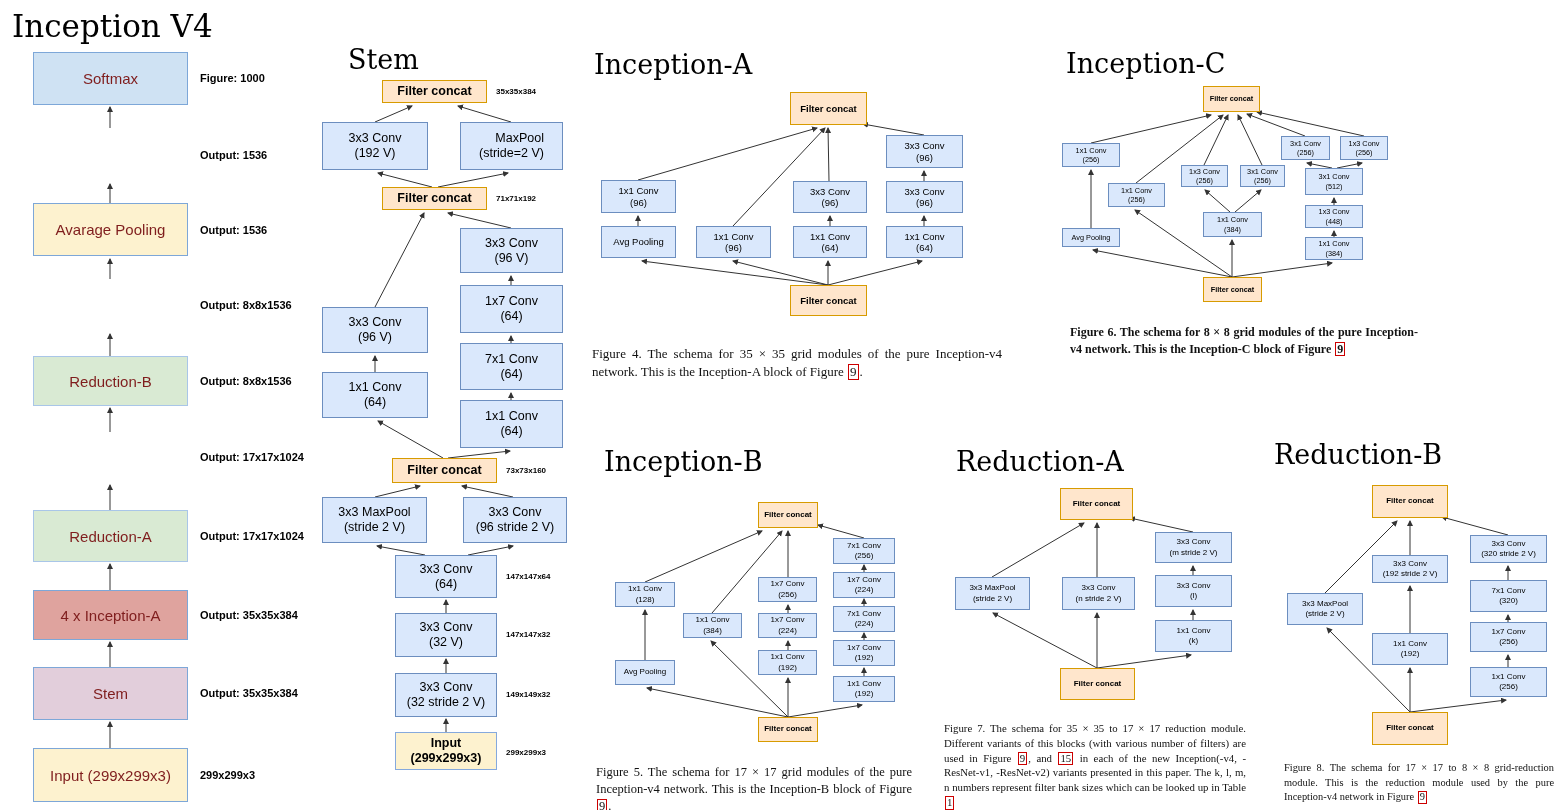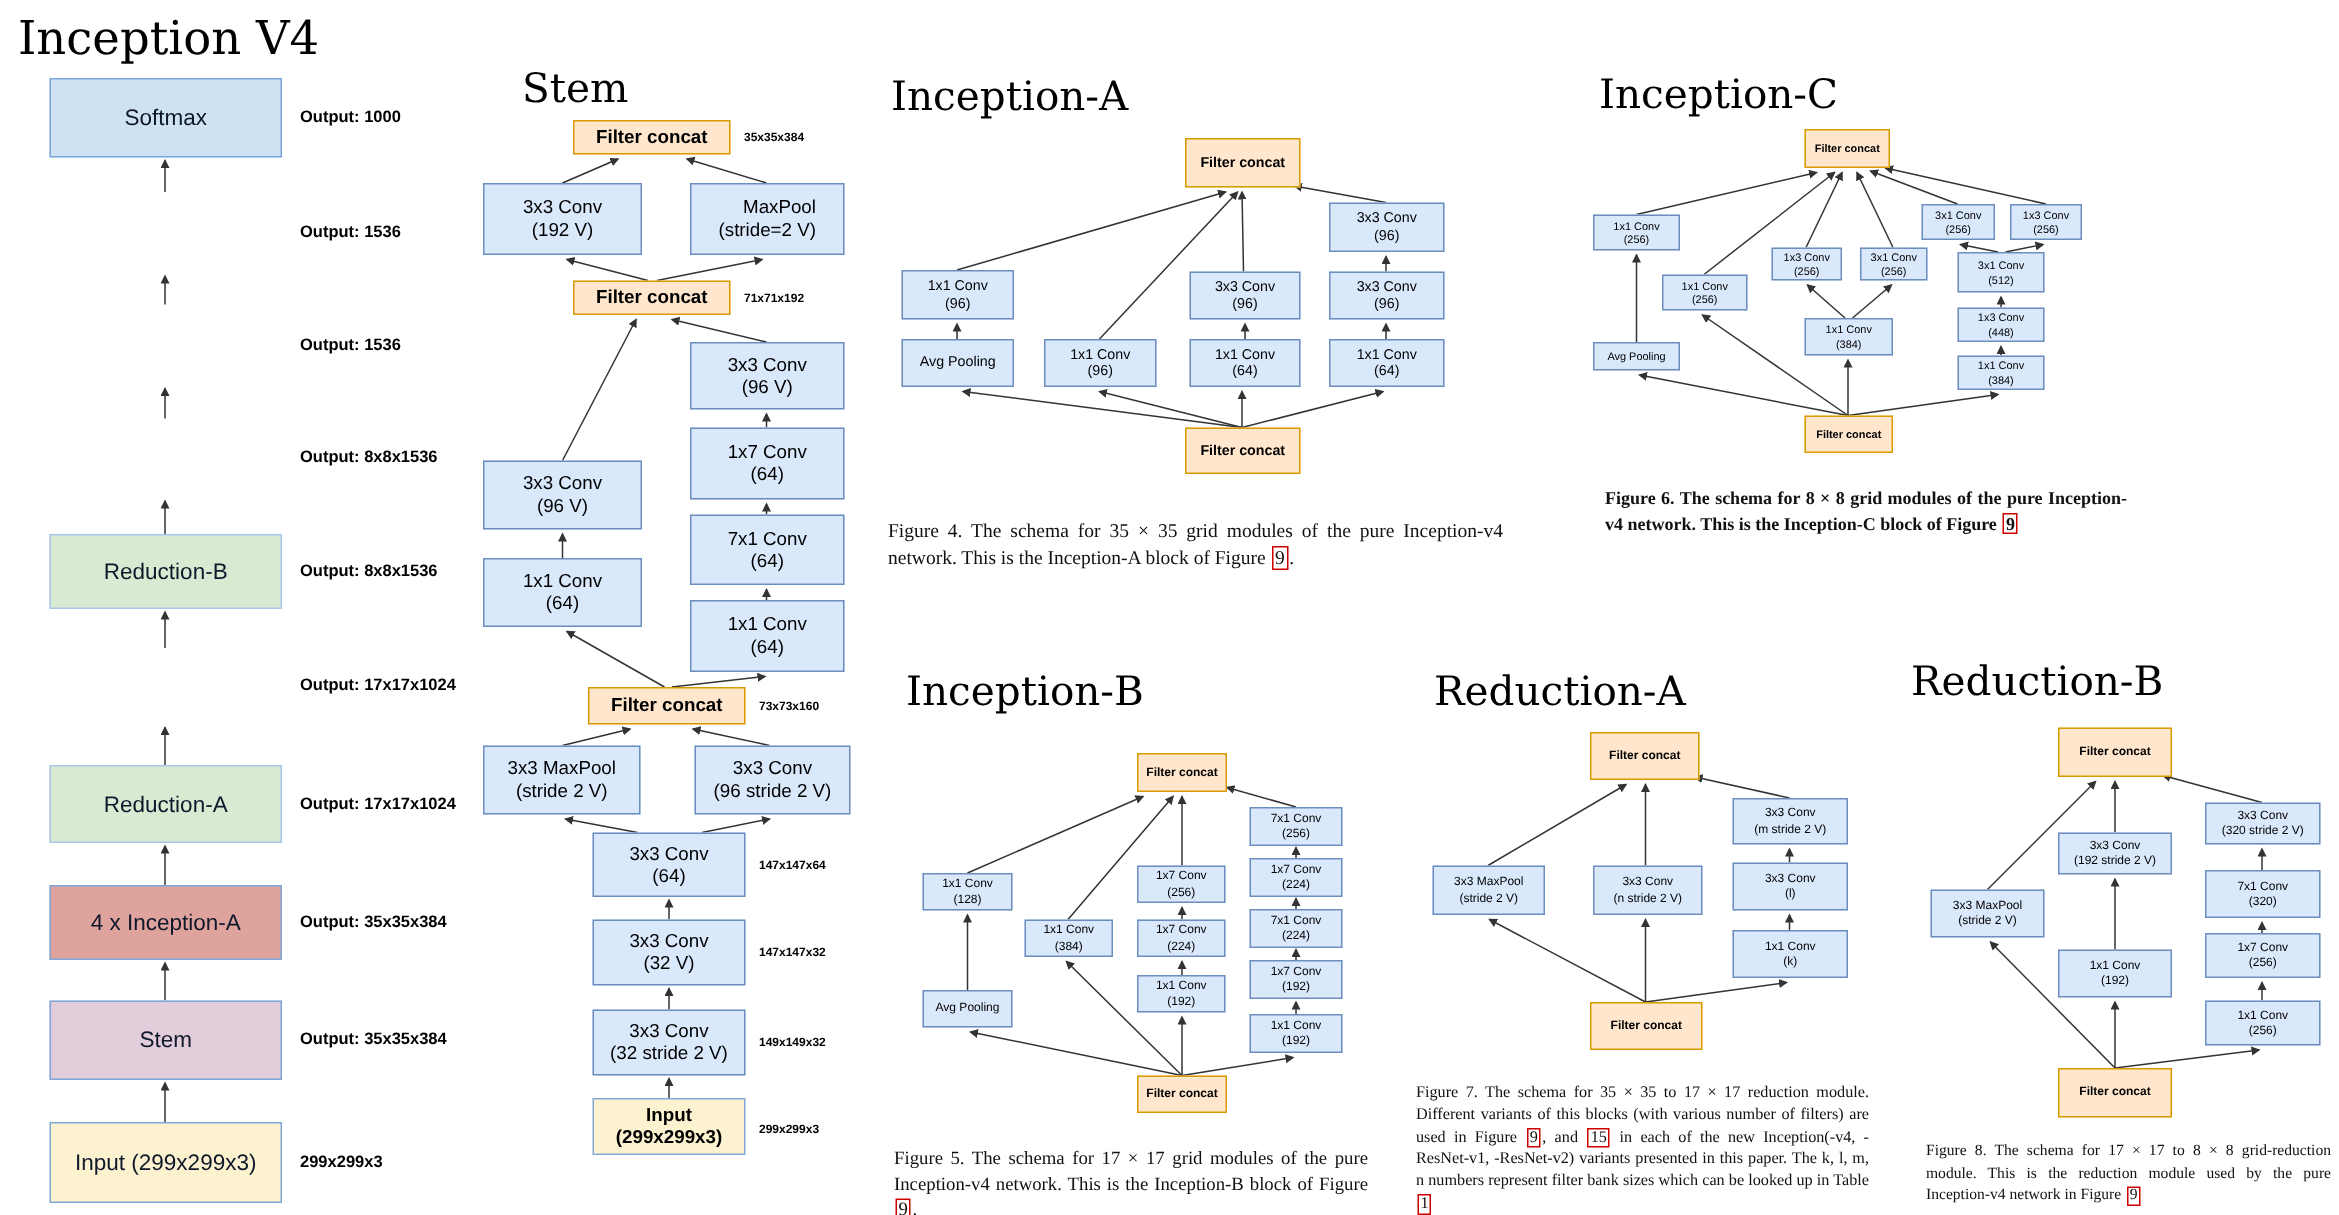--- a/index.html
+++ b/index.html
@@ -16,21 +16,21 @@
   .inyellow{background:#fdf2cf;border:1px solid #85a9dd;}
   .fs13{font-size:12.5px;}
   .fs95{font-size:9.5px;}
   .fs8{font-size:8px;line-height:1.3;}
   .fs73{font-size:7.3px;line-height:1.25;}
   .fcbold{font-weight:700;}
   .dim{position:absolute;z-index:2;font-size:8px;font-weight:700;color:#000;white-space:nowrap;}
   
   .ovbox{position:absolute;left:33px;width:155px;height:53px;box-sizing:border-box;z-index:2;
          display:flex;align-items:center;justify-content:center;text-align:center;
-         font-size:15px;color:#0f172a;border:1px solid #7da7d8;}
+         font-size:15px;color:#7f1d1d;border:1px solid #7da7d8;}
   .ov-blue{background:#cfe2f3;}
   .ov-gray{background:#d9d9d9;border-color:#9fb5c9;}
   .ov-yellow{background:#fdf2cf;}
   .ov-salmon{background:#dfa39e;}
   .ov-green{background:#d9ead3;border-color:#a9c6e8;}
   .ov-lavender{background:#e2cedb;}
   .ovout{position:absolute;left:200px;z-index:2;font-size:11px;font-weight:700;color:#000;white-space:nowrap;}
   
   .caption{position:absolute;z-index:2;font-family:"Liberation Serif",serif;color:#111;
            text-align:justify;line-height:1.38;}
@@ -144,27 +144,28 @@
       <line x1="1508" y1="580" x2="1508" y2="566" marker-end="url(#ah)"></line>
       <line x1="1325" y1="593" x2="1397" y2="521" marker-end="url(#ah)"></line>
       <line x1="1410" y1="555" x2="1410" y2="521" marker-end="url(#ah)"></line>
       <line x1="1508" y1="535" x2="1442" y2="517" marker-end="url(#ah)"></line>
     </g>
   </svg>
 
   <div class="dtitle t-main" style="left:12px;top:8px;">Inception V4</div>
 
   <div class="ovbox ov-blue" style="top:52px;">Softmax</div>
+  <div class="ovbox ov-yellow" style="top:203px;">Avarage Pooling</div>
   <div class="ovbox ov-green" style="top:356px;height:50px;">Reduction-B</div>
   <div class="ovbox ov-green" style="top:510px;height:52px;">Reduction-A</div>
   <div class="ovbox ov-salmon" style="top:590px;height:50px;">4 x Inception-A</div>
   <div class="ovbox ov-lavender" style="top:667px;">Stem</div>
   <div class="ovbox ov-yellow" style="top:748px;height:54px;">Input (299x299x3)</div>
 
-  <div class="ovout" style="top:72px;">Output: 1000</div>
+  <div class="ovout" style="top:72px;">Figure: 1000</div>
   <div class="ovout" style="top:149px;">Output: 1536</div>
   <div class="ovout" style="top:224px;">Output: 1536</div>
   <div class="ovout" style="top:299px;">Output: 8x8x1536</div>
   <div class="ovout" style="top:375px;">Output: 8x8x1536</div>
   <div class="ovout" style="top:451px;">Output: 17x17x1024</div>
   <div class="ovout" style="top:530px;">Output: 17x17x1024</div>
   <div class="ovout" style="top:609px;">Output: 35x35x384</div>
   <div class="ovout" style="top:687px;">Output: 35x35x384</div>
   <div class="ovout" style="top:769px;">299x299x3</div>
 

